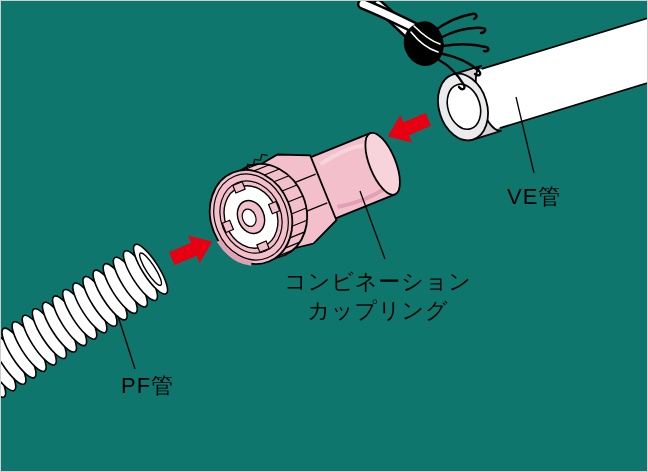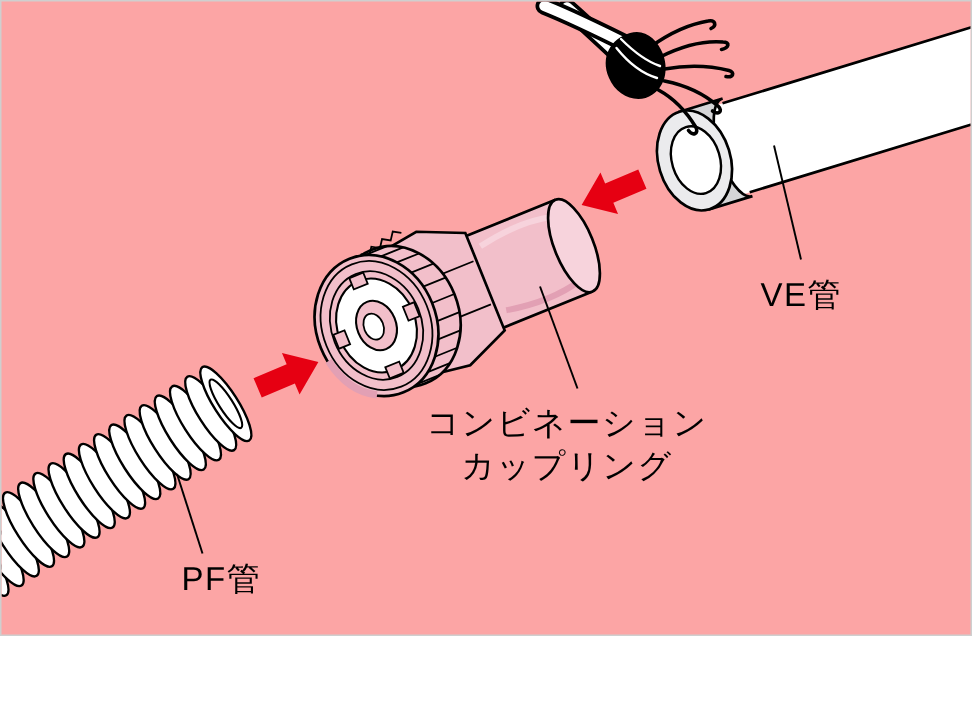--- a/index.html
+++ b/index.html
@@ -1,21 +1,21 @@
 <!DOCTYPE html>
 <html><head>
 <meta charset="utf-8">
 <style>
   html,body{margin:0;padding:0;background:#fff;}
   .stage{
     position:relative;
-    width:648px;height:424px;
+    width:648px;height:472px;
     box-sizing:border-box;
     border:1px solid #cfcfcf;
-    background:#fca5a5;
+    background:#0f766e;
     overflow:hidden;
     font-family:"Liberation Sans","DejaVu Sans",sans-serif;
   }
   svg{display:block;}
   text{
     font-family:"Liberation Sans","DejaVu Sans",sans-serif;
     letter-spacing:1px;
   }
 </style>
 </head>

